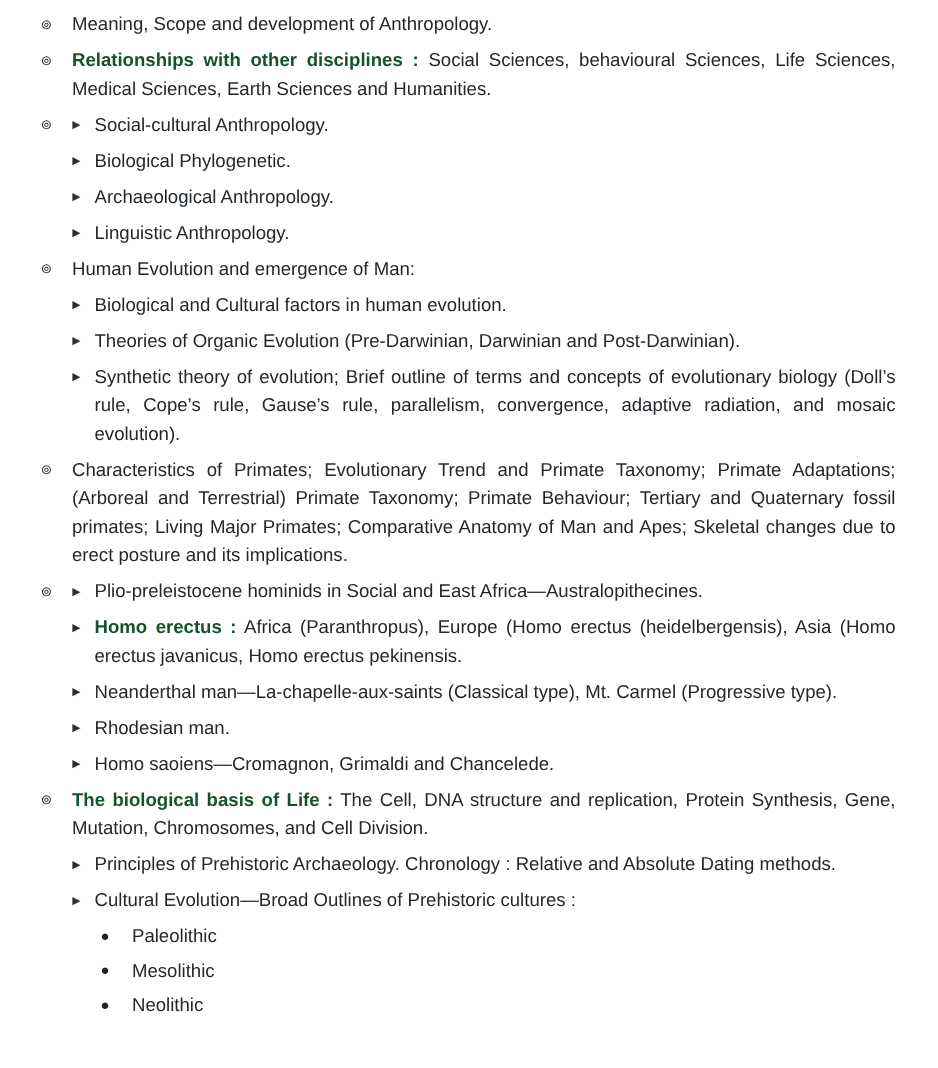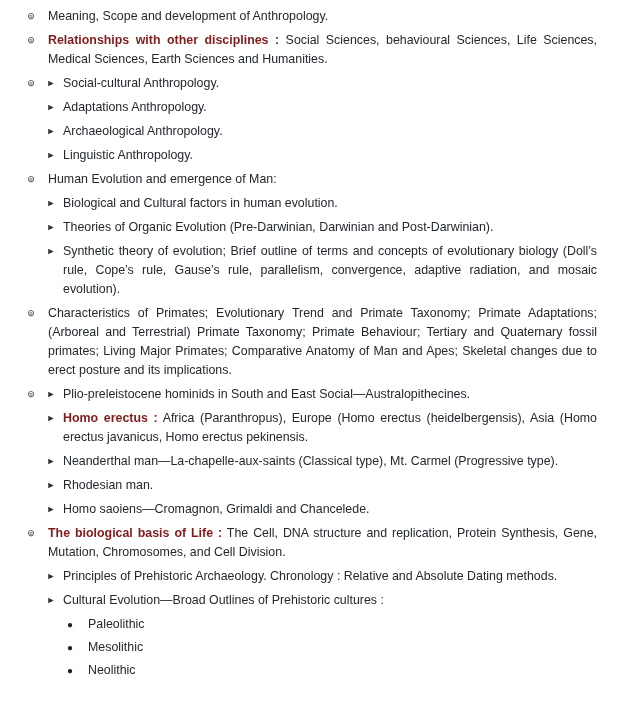--- a/index.html
+++ b/index.html
@@ -86,47 +86,47 @@
     width: 10px;
     height: 19px;
     line-height: 19px;
     font-size: 10px;
     text-align: center;
     color: #1d2226;
   }
 
   .lead {
     font-weight: bold;
-    color: #7f1d1d;
+    color: #14532d;
   }
 
   
   .l1 > .body, .l2 > .body {
     display: inline;
   }
 </style>
 </head>
 <body>
 
 <div id="doc">
   <ul class="list" id="outline-list">
       <li class="l1"><span class="bullet">⊚</span><span class="body">Meaning, Scope and development of Anthropology.</span></li>
       <li class="l1"><span class="bullet">⊚</span><span class="lead">Relationships with other disciplines :</span><span class="body"> Social Sciences, behavioural Sciences, Life Sciences, Medical Sciences, Earth Sciences and Humanities.</span></li>
       <li class="l1"><span class="bullet">⊚</span></li>
       <li class="l2"><span class="bullet">►</span><span class="body">Social-cultural Anthropology.</span></li>
-      <li class="l2"><span class="bullet">►</span><span class="body">Adaptations Anthropology.</span></li>
+      <li class="l2"><span class="bullet">►</span><span class="body">Biological Phylogenetic.</span></li>
       <li class="l2"><span class="bullet">►</span><span class="body">Archaeological Anthropology.</span></li>
       <li class="l2"><span class="bullet">►</span><span class="body">Linguistic Anthropology.</span></li>
       <li class="l1"><span class="bullet">⊚</span><span class="body">Human Evolution and emergence of Man:</span></li>
       <li class="l2"><span class="bullet">►</span><span class="body">Biological and Cultural factors in human evolution.</span></li>
       <li class="l2"><span class="bullet">►</span><span class="body">Theories of Organic Evolution (Pre-Darwinian, Darwinian and Post-Darwinian).</span></li>
       <li class="l2"><span class="bullet">►</span><span class="body">Synthetic theory of evolution; Brief outline of terms and concepts of evolutionary biology (Doll’s rule, Cope’s rule, Gause’s rule, parallelism, convergence, adaptive radiation, and mosaic evolution).</span></li>
       <li class="l1"><span class="bullet">⊚</span><span class="body">Characteristics of Primates; Evolutionary Trend and Primate Taxonomy; Primate Adaptations; (Arboreal and Terrestrial) Primate Taxonomy; Primate Behaviour; Tertiary and Quaternary fossil primates; Living Major Primates; Comparative Anatomy of Man and Apes; Skeletal changes due to erect posture and its implications.</span></li>
       <li class="l1"><span class="bullet">⊚</span></li>
-      <li class="l2"><span class="bullet">►</span><span class="body">Plio-preleistocene hominids in South and East Social—Australopithecines.</span></li>
+      <li class="l2"><span class="bullet">►</span><span class="body">Plio-preleistocene hominids in Social and East Africa—Australopithecines.</span></li>
       <li class="l2"><span class="bullet">►</span><span class="lead">Homo erectus :</span><span class="body"> Africa (Paranthropus), Europe (Homo erectus (heidelbergensis), Asia (Homo erectus javanicus, Homo erectus pekinensis.</span></li>
       <li class="l2"><span class="bullet">►</span><span class="body">Neanderthal man—La-chapelle-aux-saints (Classical type), Mt. Carmel (Progressive type).</span></li>
       <li class="l2"><span class="bullet">►</span><span class="body">Rhodesian man.</span></li>
       <li class="l2"><span class="bullet">►</span><span class="body">Homo saoiens—Cromagnon, Grimaldi and Chancelede.</span></li>
       <li class="l1"><span class="bullet">⊚</span><span class="lead">The biological basis of Life :</span><span class="body"> The Cell, DNA structure and replication, Protein Synthesis, Gene, Mutation, Chromosomes, and Cell Division.</span></li>
       <li class="l2"><span class="bullet">►</span><span class="body">Principles of Prehistoric Archaeology. Chronology : Relative and Absolute Dating methods.</span></li>
       <li class="l2"><span class="bullet">►</span><span class="body">Cultural Evolution—Broad Outlines of Prehistoric cultures :</span></li>
       <li class="l3"><span class="bullet">●</span><span class="body">Paleolithic</span></li>
       <li class="l3"><span class="bullet">●</span><span class="body">Mesolithic</span></li>
       <li class="l3"><span class="bullet">●</span><span class="body">Neolithic</span></li>

